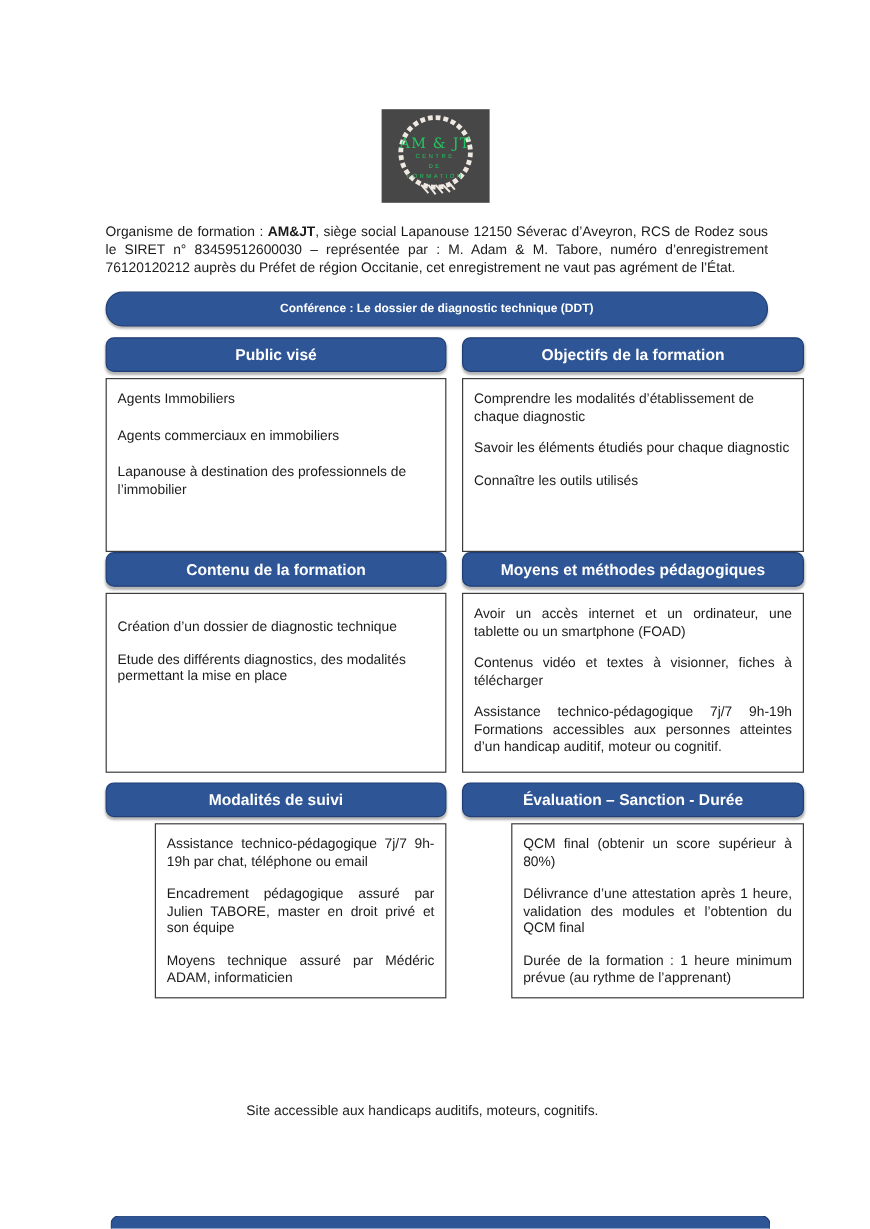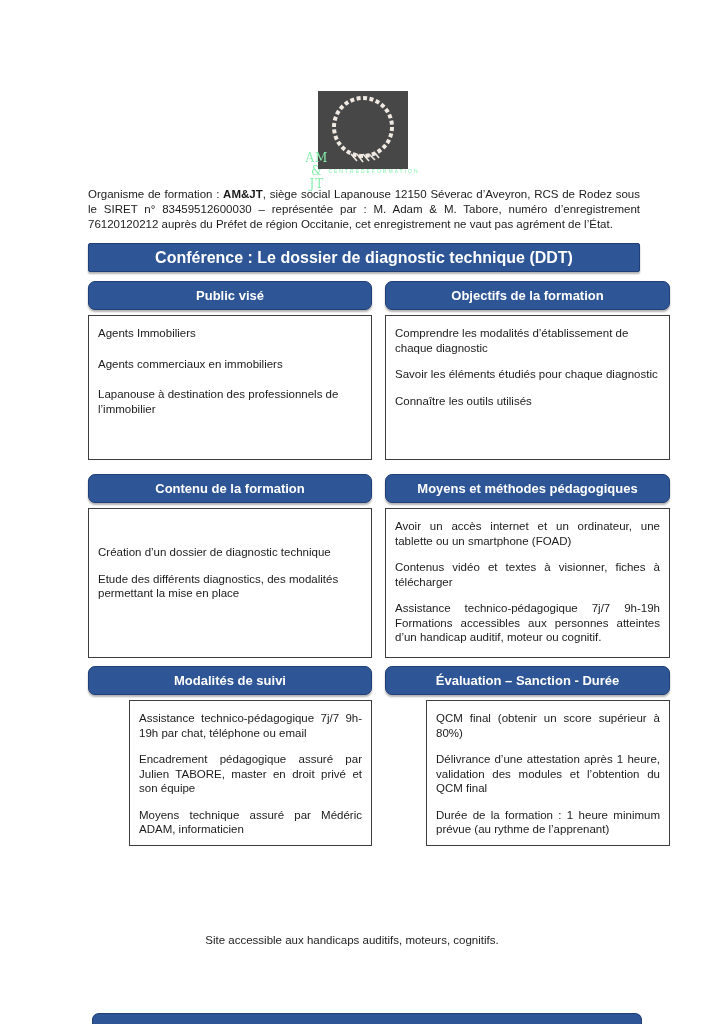--- a/index.html
+++ b/index.html
@@ -14,22 +14,22 @@
   
   .logo{
     position:relative;
     width:90px;height:78px;
     margin:91px auto 0 auto;
     background:#474747;
   }
   .logo svg{position:absolute;left:0;top:0;}
   .logo-text{
     position:absolute;left:0;top:0;width:100%;height:100%;
-    display:flex;flex-direction:row;align-items:center;justify-content:center;
-    color:#86efac;text-align:center;margin-top:40px;
+    display:flex;flex-direction:column;align-items:center;justify-content:center;
+    color:#22c55e;text-align:center;
   }
   .logo-name{
     font-family:"DejaVu Serif", serif;
     font-size:12px;letter-spacing:1px;line-height:13px;margin-top:2px;
   }
   .logo-sub{
     font-size:5px;letter-spacing:2px;line-height:6px;margin-top:2px;
   }
   
   .org-info{
@@ -37,29 +37,29 @@
     width:552px;
     font-size:11.5px;line-height:15px;
     text-align:justify;
   }
   
   .banner{
     margin:11px 0 0 88px;
     width:550px;height:27px;
     background:#2e5596;
     border:1px solid #203f76;
-    border-radius:2px;
+    border-radius:14px;
     box-shadow:0 2px 2px rgba(0,0,0,.3);
-    color:#ffffff;font-weight:bold;font-size:16px;
+    color:#ffffff;font-weight:bold;font-size:10px;
     text-align:center;line-height:27px;
   }
   
   .grid{margin:9px 0 0 88px;width:582px;}
   .row{display:flex;gap:13px;}
-  .row-1{margin-bottom:14px;align-items:flex-end;}
+  .row-1{align-items:flex-end;}
   .row-2{margin-bottom:8px;}
   .cell-l{width:284px;}
   .cell-r{width:285px;}
   .sec-header{
     height:27px;
     background:#2e5596;
     border:1px solid #203f76;
     border-radius:7px;
     box-shadow:0 2px 2px rgba(0,0,0,.3);
     color:#ffffff;font-weight:bold;font-size:13px;
@@ -69,21 +69,21 @@
     margin-top:5px;
     border:1px solid #3d3d3d;
     background:#ffffff;
     padding:10px 9px 8px 9px;
     font-size:11.5px;line-height:14.5px;
     box-sizing:border-box;
   }
   .sec-box p{margin:0 0 12px 0;}
   .sec-box p:last-child{margin-bottom:0;}
   .spaced p{margin-bottom:16px;}
-  .pad-top{padding-top:36px;}
+  .pad-top{padding-top:21px;}
   .align-justify{text-align:justify;}
   .h-row1{min-height:145px;}
   .h-row2{min-height:150px;}
   .h-row3{min-height:138px;margin-left:41px;}
   
   .footer-note{
     margin:88px 0 0 0;
     width:704px;
     text-align:center;
     font-size:11.5px;color:#222222;

